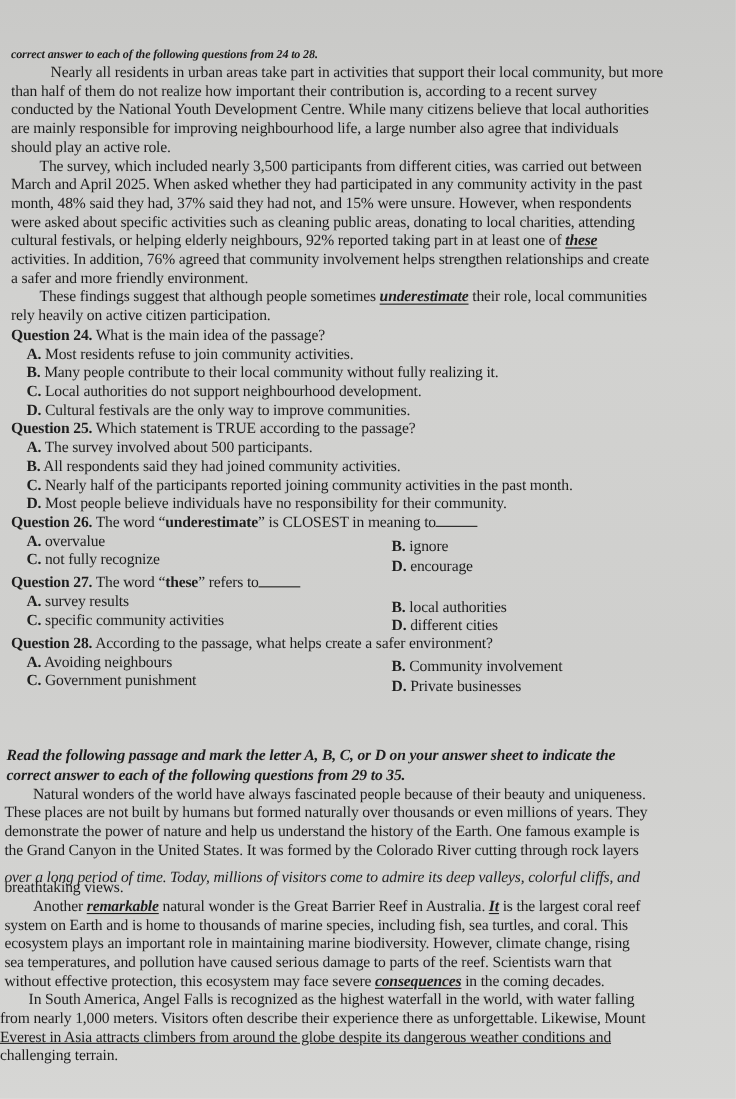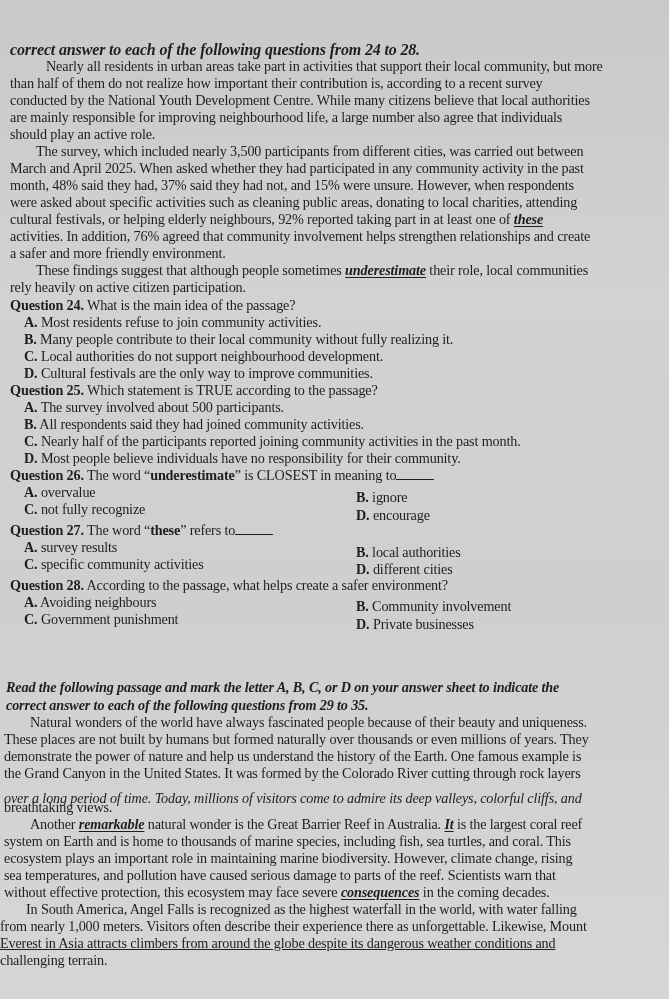--- a/index.html
+++ b/index.html
@@ -20,21 +20,21 @@
   .b { font-weight: bold; }
   .u { text-decoration: underline; text-underline-offset: 2px; }
   .col2 { position: absolute; left: 356px; }
   .blank { display: inline-block; width: 38px; border-bottom: 1px solid #1e1e1e; height: 10px; vertical-align: baseline; }
 </style>
 </head>
 <body>
 
 <div class="page">
 
-  <div class="line bi" style="top:42px; left:10px; font-size:16px;font-style:italic;">correct answer to each of the following questions from 24 to 28.</div>
+  <div class="line bi" style="top:42px; left:10px; font-size:11px;font-style:italic;">correct answer to each of the following questions from 24 to 28.</div>
 
   <div>
     <div class="line ind" style="top:58px; left:20px;">Nearly all residents in urban areas take part in activities that support their local community, but more</div>
     <div class="line" style="top:75px; left:10px;">than half of them do not realize how important their contribution is, according to a recent survey</div>
     <div class="line" style="top:92px; left:10px;">conducted by the National Youth Development Centre. While many citizens believe that local authorities</div>
     <div class="line" style="top:109px; left:10px;">are mainly responsible for improving neighbourhood life, a large number also agree that individuals</div>
     <div class="line" style="top:126px; left:10px;">should play an active role.</div>
     <div class="line ind" style="top:143px; left:10px;">The survey, which included nearly 3,500 participants from different cities, was carried out between</div>
     <div class="line" style="top:160px; left:10px;">March and April 2025. When asked whether they had participated in any community activity in the past</div>
     <div class="line" style="top:177px; left:10px;">month, 48% said they had, 37% said they had not, and 15% were unsure. However, when respondents</div>

